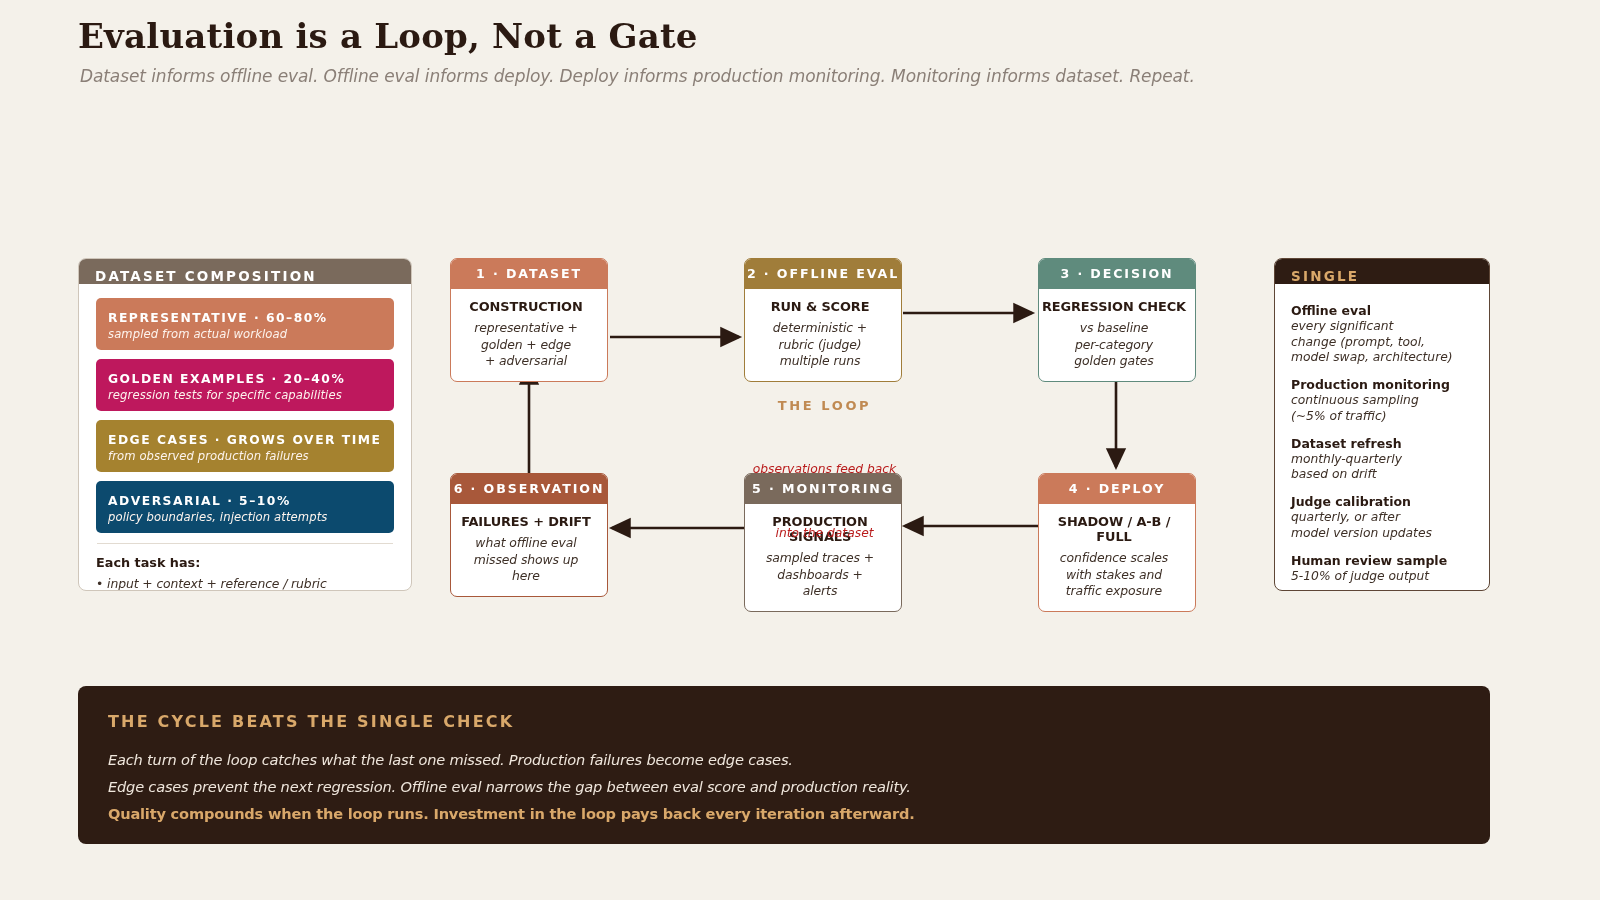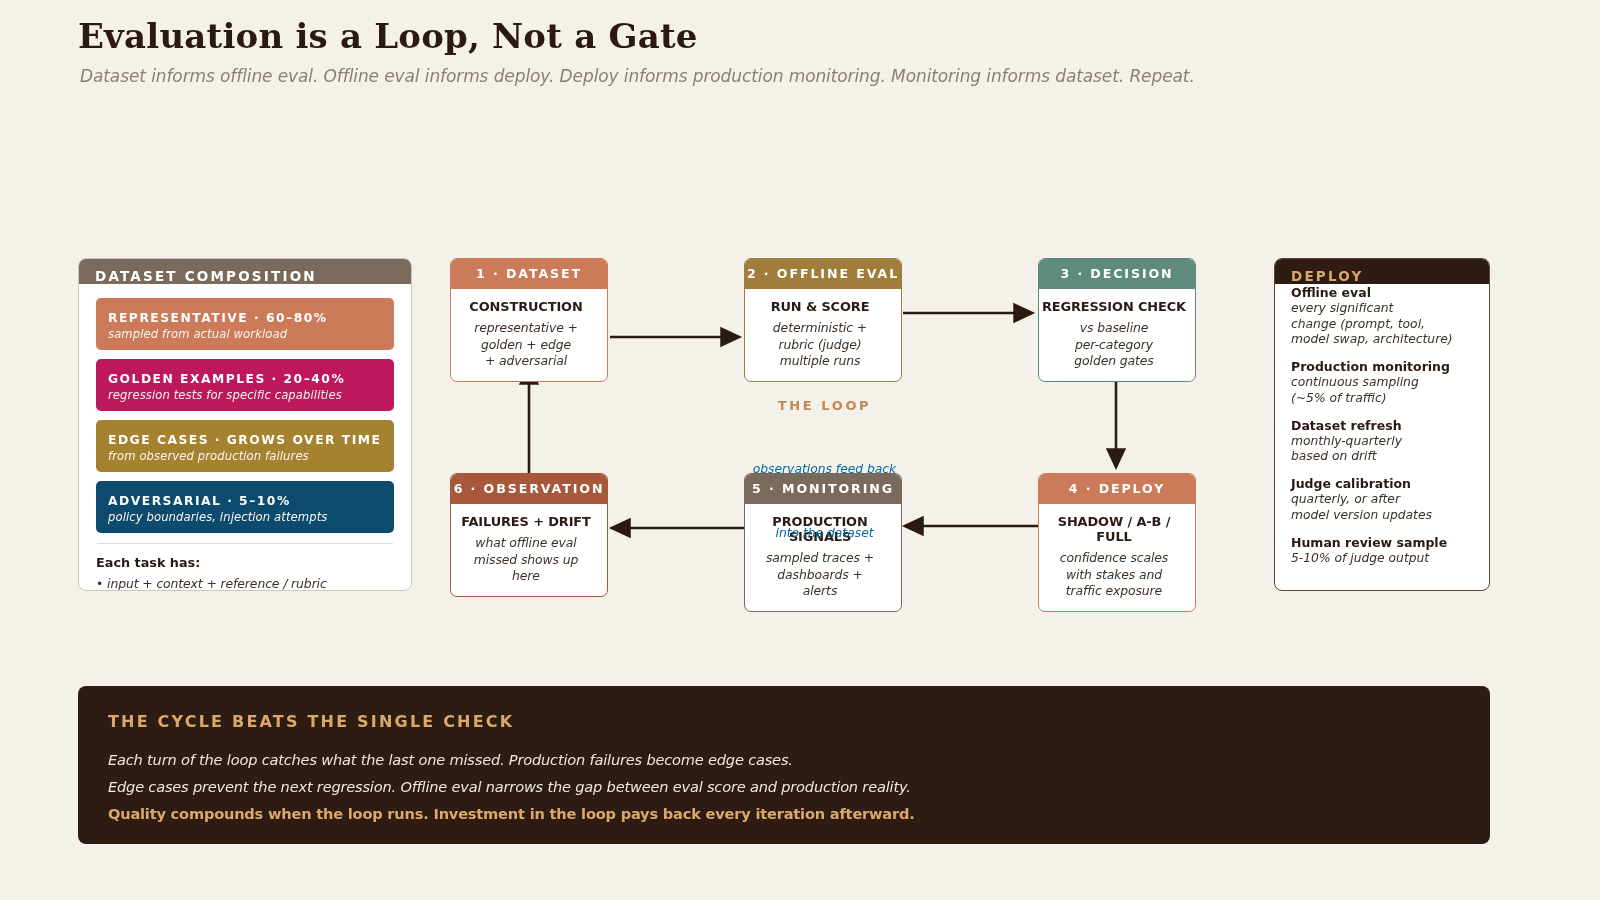--- a/index.html
+++ b/index.html
@@ -73,21 +73,21 @@
   }
 
   
   #panel-cadence {
     left: 1274px; top: 258px; width: 216px; height: 333px;
     border: 1px solid #5e4636;
     border-radius: 8px;
     background: #ffffff;
   }
   #panel-cadence .card-head { background: #2e1c13; color: #d9a86a; }
-  .cad-body { padding: 1px 16px 0 16px; }
+  .cad-body { padding: 19px 16px 0 16px; }
   .cad-item { margin-bottom: 11px; }
   .cad-t { font-size: 12.5px; font-weight: 700; color: #2b1a12; margin-bottom: 1px; }
   .cad-d { font-size: 12.3px; font-style: italic; color: #3d2f26; line-height: 1.28; }
 
   
   .node {
     position: absolute; width: 158px;
     background: #ffffff;
     border-radius: 7px;
     overflow: hidden;
@@ -112,21 +112,21 @@
   
   #loop-label {
     position: absolute; left: 727px; top: 398px; width: 195px;
     text-align: center;
   }
   #loop-label .ll-t {
     font-size: 13px; font-weight: 700; color: #c08a52;
     letter-spacing: 2.6px; margin-bottom: 5px;
   }
   #loop-label .ll-s {
-    font-size: 12.3px; font-style: italic; color: #0369a1; line-height: 1.33; margin-top: 48px;
+    font-size: 12.3px; font-style: italic; color: #b91c1c; line-height: 1.33; margin-top: 48px;
   }
 
   
   #arrows { position: absolute; left: 0; top: 0; width: 1600px; height: 900px; }
 
   
   #banner {
     position: absolute; left: 78px; top: 686px; width: 1412px; height: 158px;
     background: #2e1c13; border-radius: 8px;
     padding: 26px 30px 0 30px;
@@ -254,21 +254,21 @@
       </div>
     </div>
 
   <div id="loop-label">
     <div class="ll-t">THE LOOP</div>
     <div class="ll-s">observations feed back</div>
     <div class="ll-s">into the dataset</div>
   </div>
 
   <div class="card" id="panel-cadence">
-    <div class="card-head">DEPLOY</div>
+    <div class="card-head">SINGLE</div>
     <div class="cad-body" id="cad-body">
         <div class="cad-item">
           <div class="cad-t">Offline eval</div>
           <div class="cad-d">every significant<br>change (prompt, tool,<br>model swap, architecture)</div>
         </div>
         <div class="cad-item">
           <div class="cad-t">Production monitoring</div>
           <div class="cad-d">continuous sampling<br>(~5% of traffic)</div>
         </div>
         <div class="cad-item">

